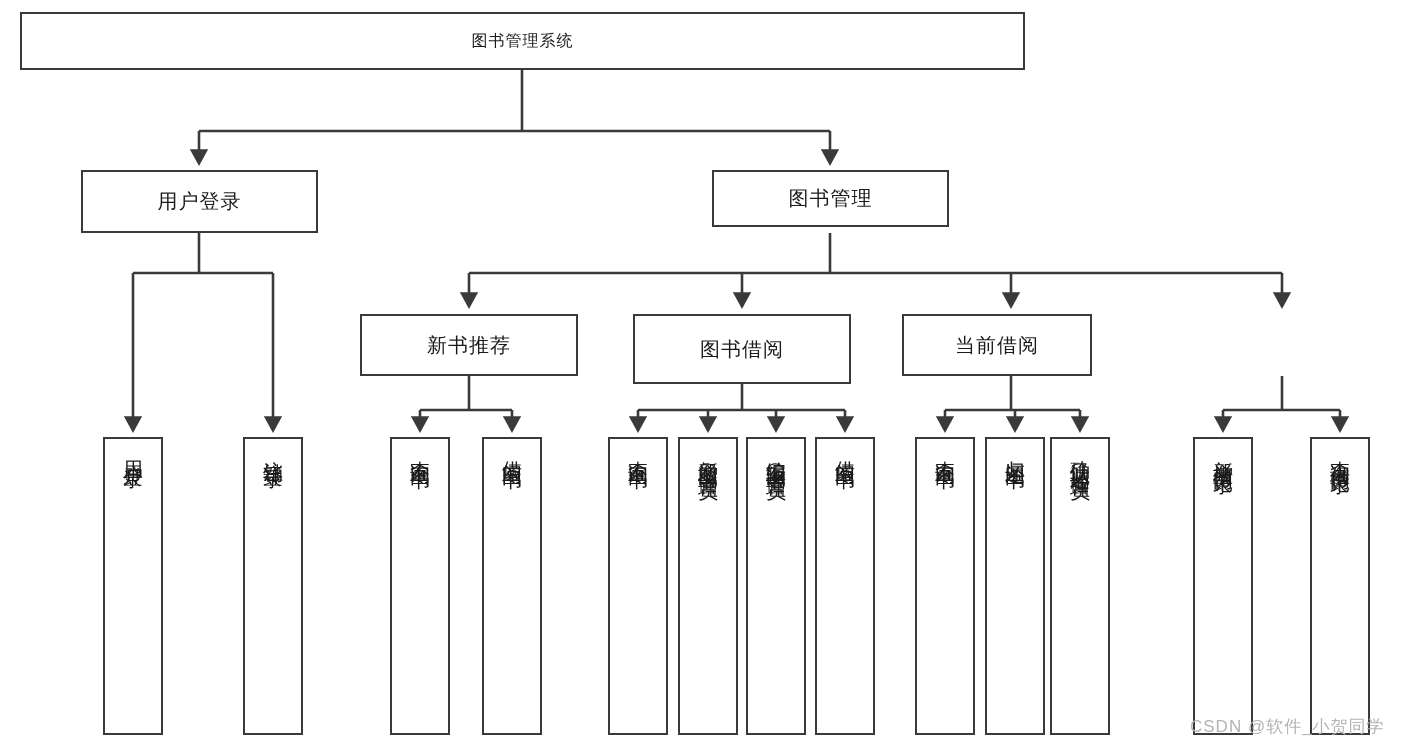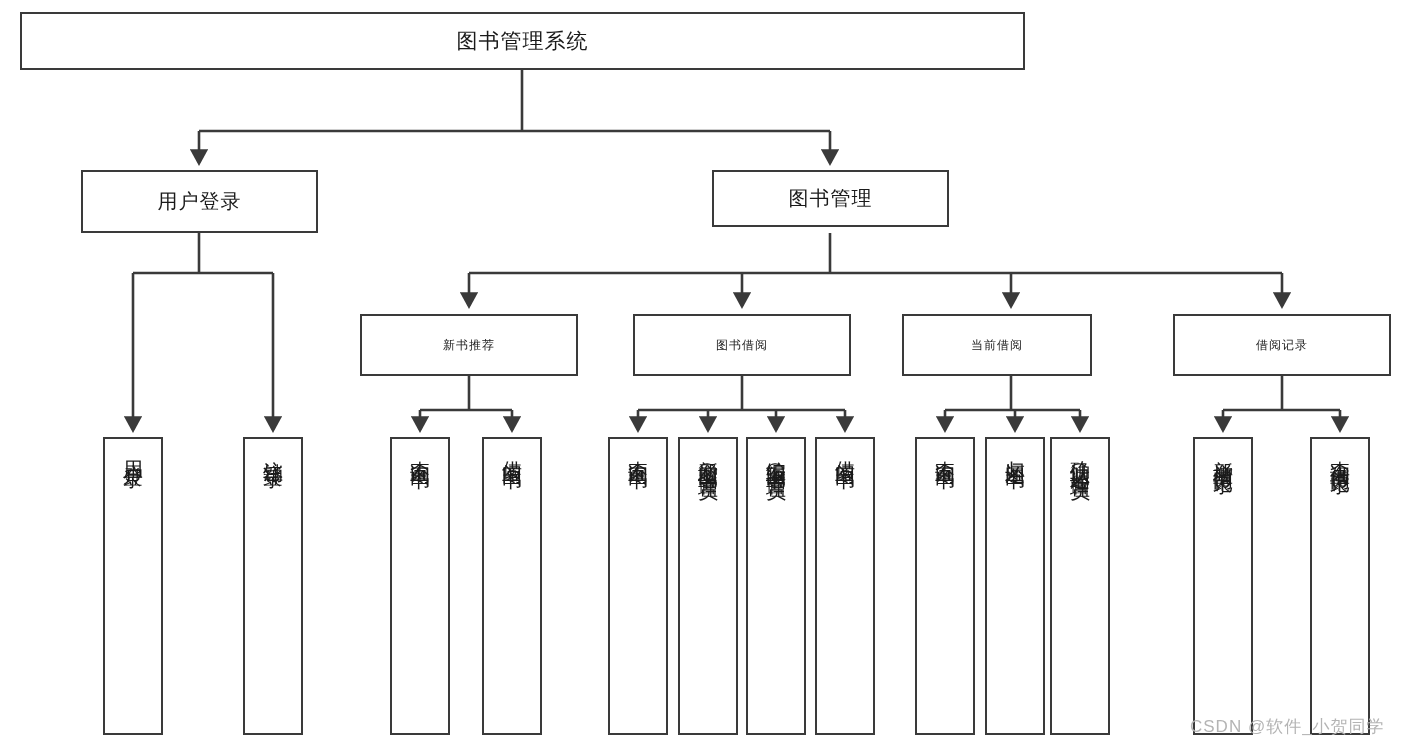--- a/index.html
+++ b/index.html
@@ -29,28 +29,28 @@
     border:2px solid #3a3a3a;
     display:flex;
     align-items:center;
     justify-content:center;
     text-align:center;
   }
   .node.root{
     border-width:2px;
   }
   .node .lbl{
-    font-size:21px;
+    font-size:16px;
     line-height:1.25;
     letter-spacing:1px;
     color:#1a1a1a;
     white-space:nowrap;
   }
   .node.level2 .lbl{font-size:20px;}
-  .node.level3 .lbl{font-size:12px;}
+  .node.level3 .lbl{font-size:20px;}
   
   .node.leaf{
     align-items:flex-start;
     justify-content:center;
     padding-top:6px;
   }
   .node.leaf .lbl{
     writing-mode:vertical-rl;
     text-orientation:upright;
     font-size:20px;
@@ -132,31 +132,28 @@
   </div>
 
   <div class="node level2" style="left:712px; top:170px; width:237px; height:57px;">
     <span class="lbl">图书管理</span>
   </div>
 
   <div class="node level3" style="left:360px; top:314px; width:218px; height:62px;">
     <span class="lbl">新书推荐</span>
   </div>
 
-  <div class="node level3" style="left:633px; top:314px; width:218px; height:62px;">
+  <div class="node level3" style="left:633px; top:314px; width:218px; height:70px;">
     <span class="lbl">图书借阅</span>
   </div>
 
   <div class="node level3" style="left:902px; top:314px; width:190px; height:62px;">
     <span class="lbl">当前借阅</span>
   </div>
 
-  <div class="node level3" style="left:1173px; top:314px; width:218px; height:62px;">
-    <span class="lbl">借阅记录</span>
-  </div>
 
   <div class="node leaf" style="left:103px; top:437px; width:60px; height:298px;">
     <span class="lbl">用户登录</span>
   </div>
 
   <div class="node leaf" style="left:243px; top:437px; width:60px; height:298px;">
     <span class="lbl">注销登录</span>
   </div>
 
   <div class="node leaf" style="left:390px; top:437px; width:60px; height:298px;">

